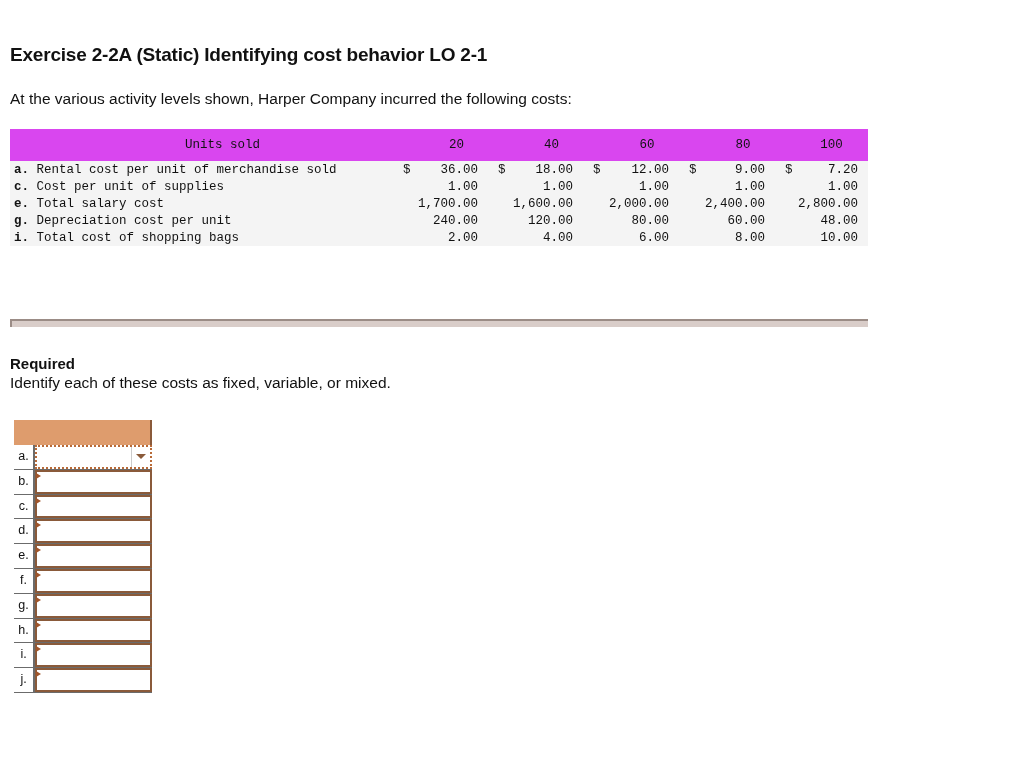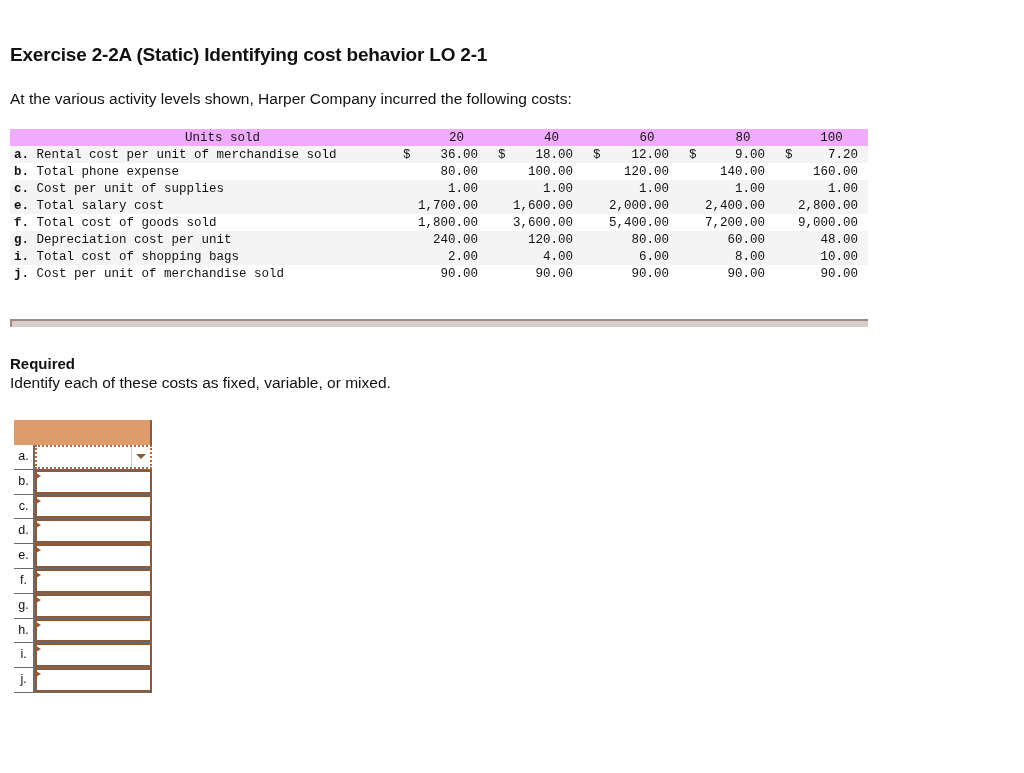--- a/index.html
+++ b/index.html
@@ -1,20 +1,20 @@
 <!DOCTYPE html>
 <html><head>
   <meta charset="utf-8">
   <style>
     html, body { margin: 0; padding: 0; background: #ffffff; }
     body { width: 1024px; height: 773px; position: relative; font-family: "Liberation Sans", sans-serif; color: #111; overflow: hidden; }
     .title { position: absolute; left: 10px; top: 44px; font-size: 19px; font-weight: bold; letter-spacing: -0.2px; margin: 0; }
     .intro { position: absolute; left: 10px; top: 90px; font-size: 15.5px; margin: 0; }
     .data-table { position: absolute; left: 10px; top: 129px; width: 858px; border-collapse: collapse; font-family: "Liberation Mono", "DejaVu Sans Mono", monospace; font-size: 12.5px; }
-    .data-table th { background: #f0abfc; font-weight: normal; height: 17px; padding: 0; }
+    .data-table th { background: #d946ef; font-weight: normal; height: 32px; padding: 0; }
     .data-table td { height: 17px; padding: 0; white-space: pre; }
     .data-table tr.alt td { background: #f4f4f4; }
     .data-table .lbl { padding-left: 4px; text-align: left; }
     .data-table .lbl b { font-weight: bold; }
     .data-table .num { text-align: right; padding-right: 12px; }
     .data-table th.hcol { text-align: center; }
     .table-foot { position: absolute; left: 10px; top: 319px; width: 858px; height: 8px; background: #d9cdc9; border-top: 2px solid #9b8c86; border-left: 2px solid #9b8c86; box-sizing: border-box; }
     .req-head { position: absolute; left: 10px; top: 355px; font-size: 15px; font-weight: bold; margin: 0; }
     .req-text { position: absolute; left: 10px; top: 374px; font-size: 15.5px; margin: 0; }
     .answer { position: absolute; left: 14px; top: 420px; width: 138px; }
@@ -56,75 +56,51 @@
   </thead>
   <tbody id="table-body">
       <tr class="alt">
         <td class="lbl"><b>a.</b> <span>Rental cost per unit of merchandise sold</span></td>
         <td class="num" style="position: relative;"><span style="position: absolute; left: 8px;">$</span><span>36.00</span></td>
         <td class="num" style="position: relative;"><span style="position: absolute; left: 8px;">$</span><span>18.00</span></td>
         <td class="num" style="position: relative;"><span style="position: absolute; left: 8px;">$</span><span>12.00</span></td>
         <td class="num" style="position: relative;"><span style="position: absolute; left: 8px;">$</span><span>9.00</span></td>
         <td class="num" style="position: relative; padding-right: 10px;"><span style="position: absolute; left: 8px;">$</span><span>7.20</span></td>
       </tr>
-      <tr>
-        <td class="lbl"><b>b.</b> <span>Total phone expense</span></td>
-        <td class="num" style="position: relative;"><span>80.00</span></td>
-        <td class="num" style="position: relative;"><span>100.00</span></td>
-        <td class="num" style="position: relative;"><span>120.00</span></td>
-        <td class="num" style="position: relative;"><span>140.00</span></td>
-        <td class="num" style="position: relative; padding-right: 10px;"><span>160.00</span></td>
-      </tr>
       <tr class="alt">
         <td class="lbl"><b>c.</b> <span>Cost per unit of supplies</span></td>
         <td class="num" style="position: relative;"><span>1.00</span></td>
         <td class="num" style="position: relative;"><span>1.00</span></td>
         <td class="num" style="position: relative;"><span>1.00</span></td>
         <td class="num" style="position: relative;"><span>1.00</span></td>
         <td class="num" style="position: relative; padding-right: 10px;"><span>1.00</span></td>
       </tr>
       <tr class="alt">
         <td class="lbl"><b>e.</b> <span>Total salary cost</span></td>
         <td class="num" style="position: relative;"><span>1,700.00</span></td>
         <td class="num" style="position: relative;"><span>1,600.00</span></td>
         <td class="num" style="position: relative;"><span>2,000.00</span></td>
         <td class="num" style="position: relative;"><span>2,400.00</span></td>
         <td class="num" style="position: relative; padding-right: 10px;"><span>2,800.00</span></td>
       </tr>
-      <tr>
-        <td class="lbl"><b>f.</b> <span>Total cost of goods sold</span></td>
-        <td class="num" style="position: relative;"><span>1,800.00</span></td>
-        <td class="num" style="position: relative;"><span>3,600.00</span></td>
-        <td class="num" style="position: relative;"><span>5,400.00</span></td>
-        <td class="num" style="position: relative;"><span>7,200.00</span></td>
-        <td class="num" style="position: relative; padding-right: 10px;"><span>9,000.00</span></td>
-      </tr>
       <tr class="alt">
         <td class="lbl"><b>g.</b> <span>Depreciation cost per unit</span></td>
         <td class="num" style="position: relative;"><span>240.00</span></td>
         <td class="num" style="position: relative;"><span>120.00</span></td>
         <td class="num" style="position: relative;"><span>80.00</span></td>
         <td class="num" style="position: relative;"><span>60.00</span></td>
         <td class="num" style="position: relative; padding-right: 10px;"><span>48.00</span></td>
       </tr>
       <tr class="alt">
         <td class="lbl"><b>i.</b> <span>Total cost of shopping bags</span></td>
         <td class="num" style="position: relative;"><span>2.00</span></td>
         <td class="num" style="position: relative;"><span>4.00</span></td>
         <td class="num" style="position: relative;"><span>6.00</span></td>
         <td class="num" style="position: relative;"><span>8.00</span></td>
         <td class="num" style="position: relative; padding-right: 10px;"><span>10.00</span></td>
-      </tr>
-      <tr>
-        <td class="lbl"><b>j.</b> <span>Cost per unit of merchandise sold</span></td>
-        <td class="num" style="position: relative;"><span>90.00</span></td>
-        <td class="num" style="position: relative;"><span>90.00</span></td>
-        <td class="num" style="position: relative;"><span>90.00</span></td>
-        <td class="num" style="position: relative;"><span>90.00</span></td>
-        <td class="num" style="position: relative; padding-right: 10px;"><span>90.00</span></td>
       </tr>
     </tbody>
 </table>
 <div class="table-foot"></div>
 
 <p class="req-head">Required</p>
 <p class="req-text">Identify each of these costs as fixed, variable, or mixed.</p>
 
 <div class="answer">
   <div class="hdr"></div>

